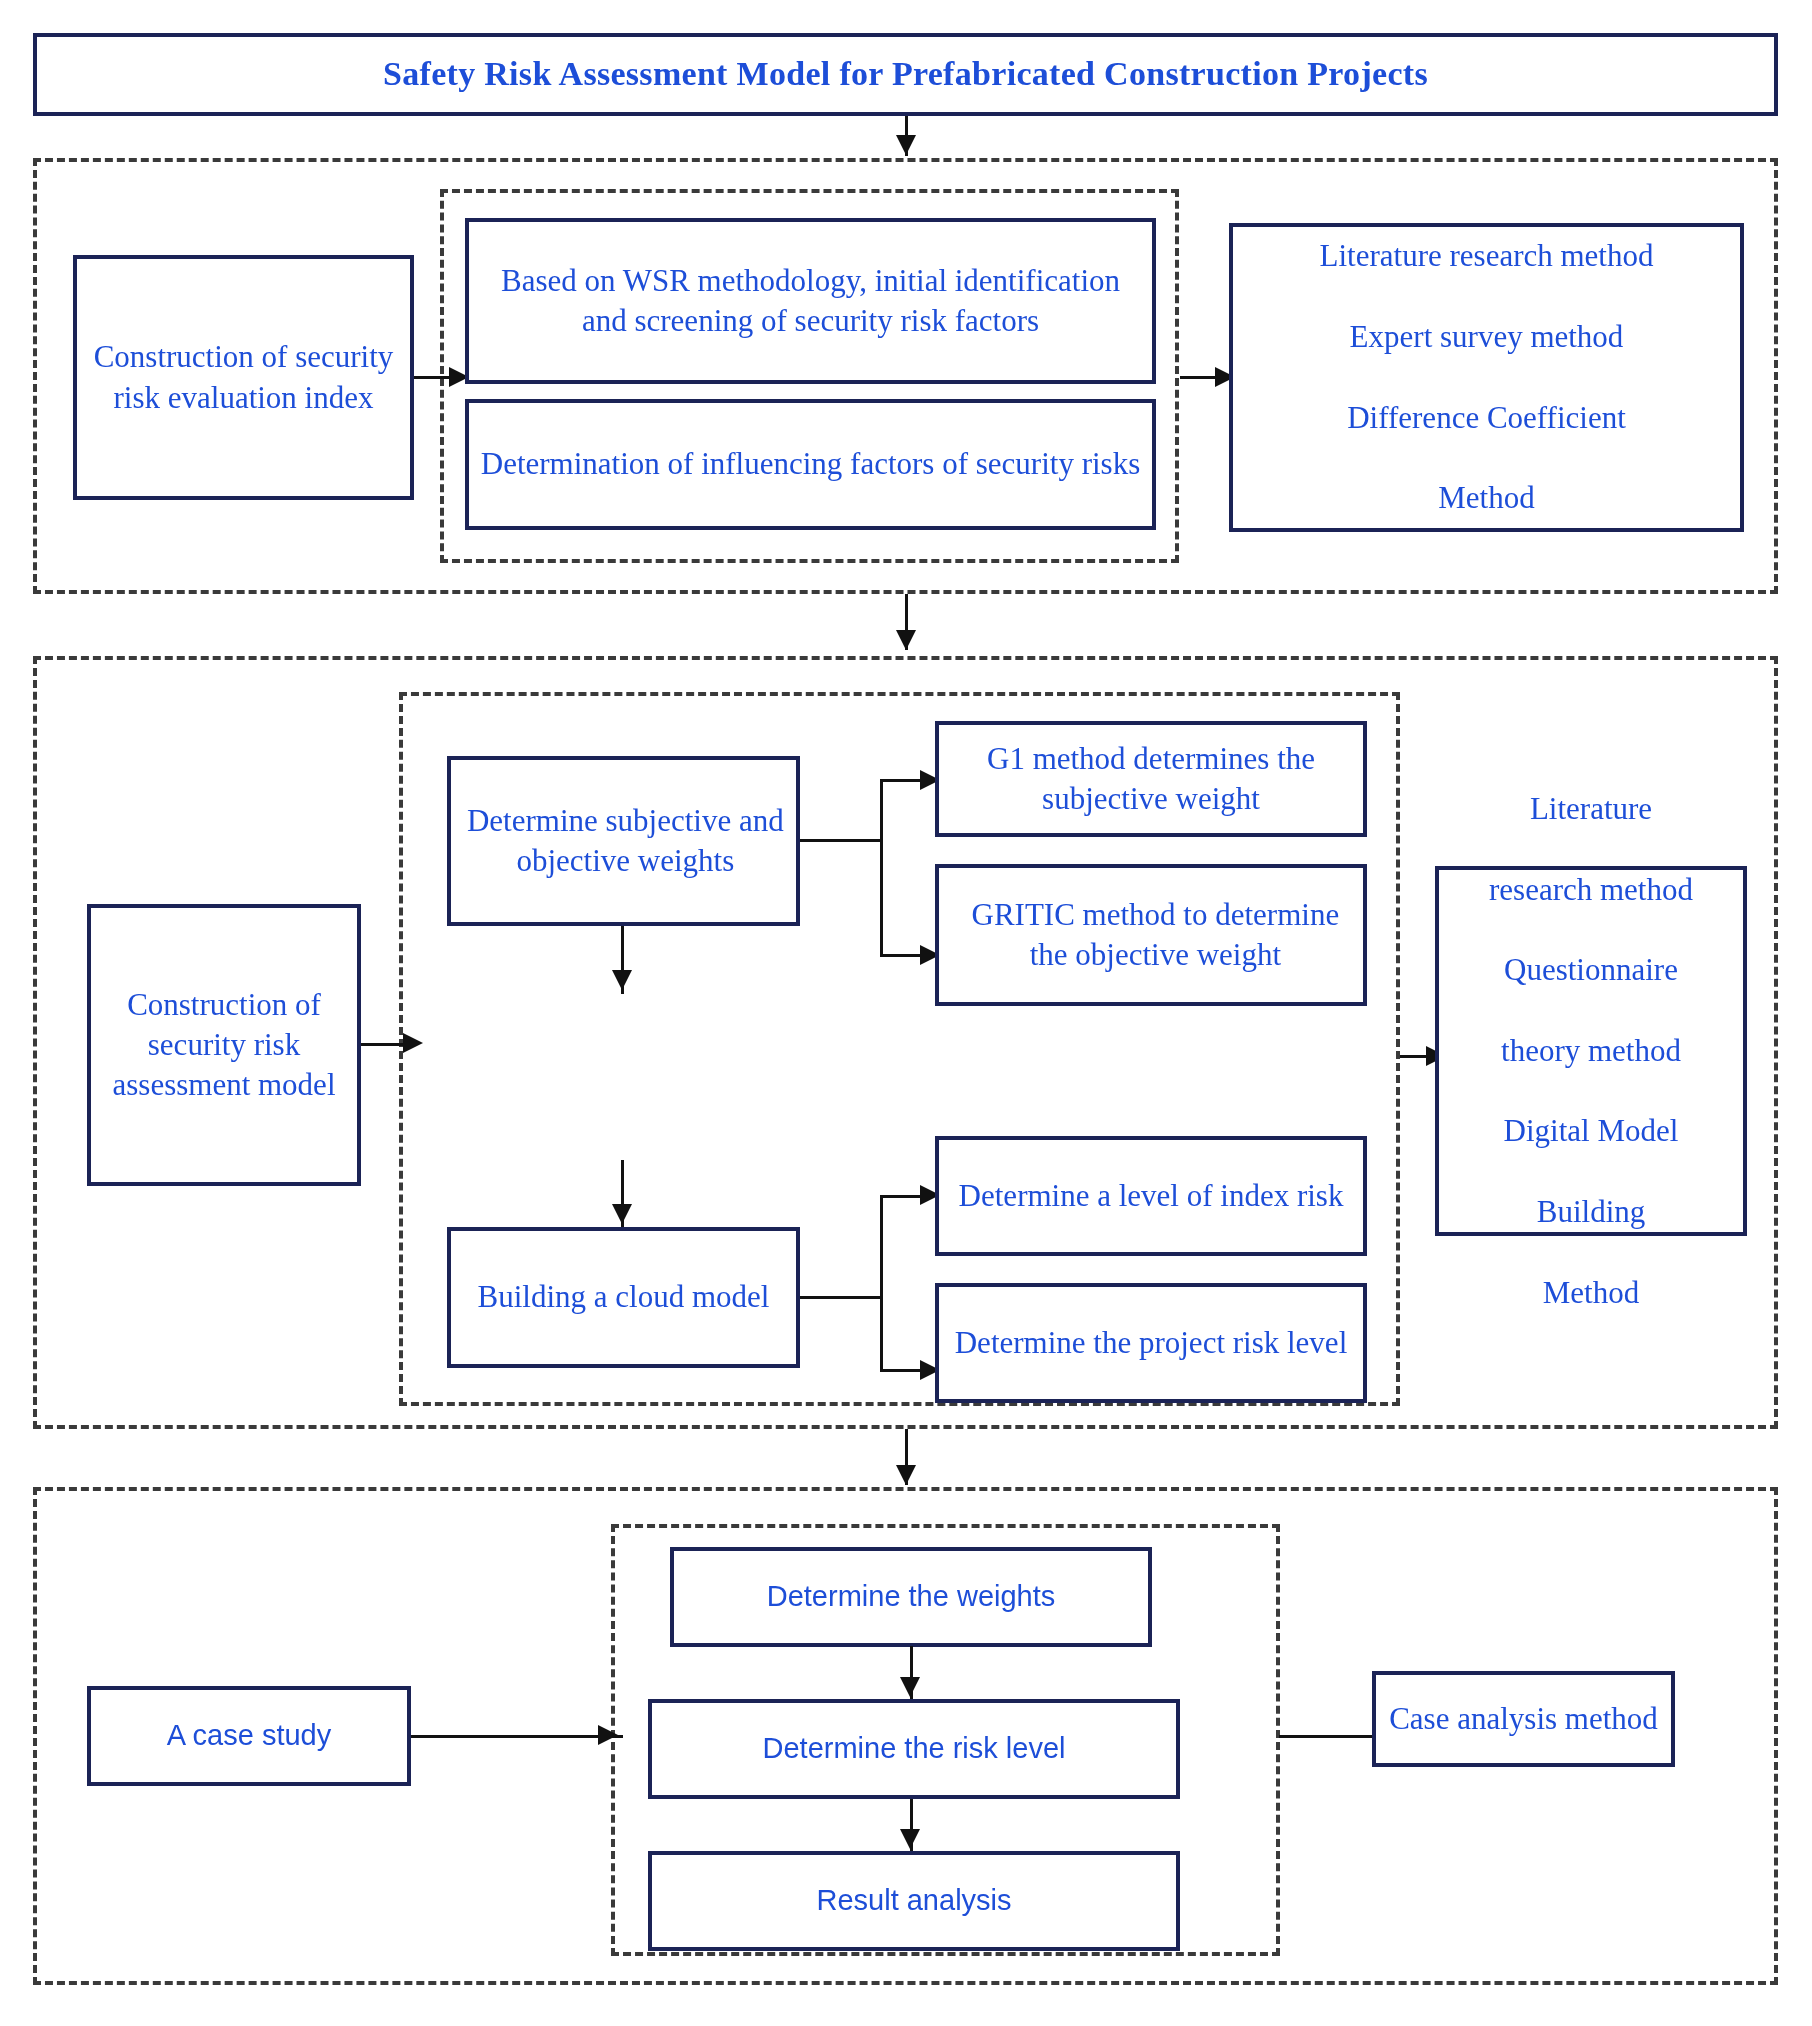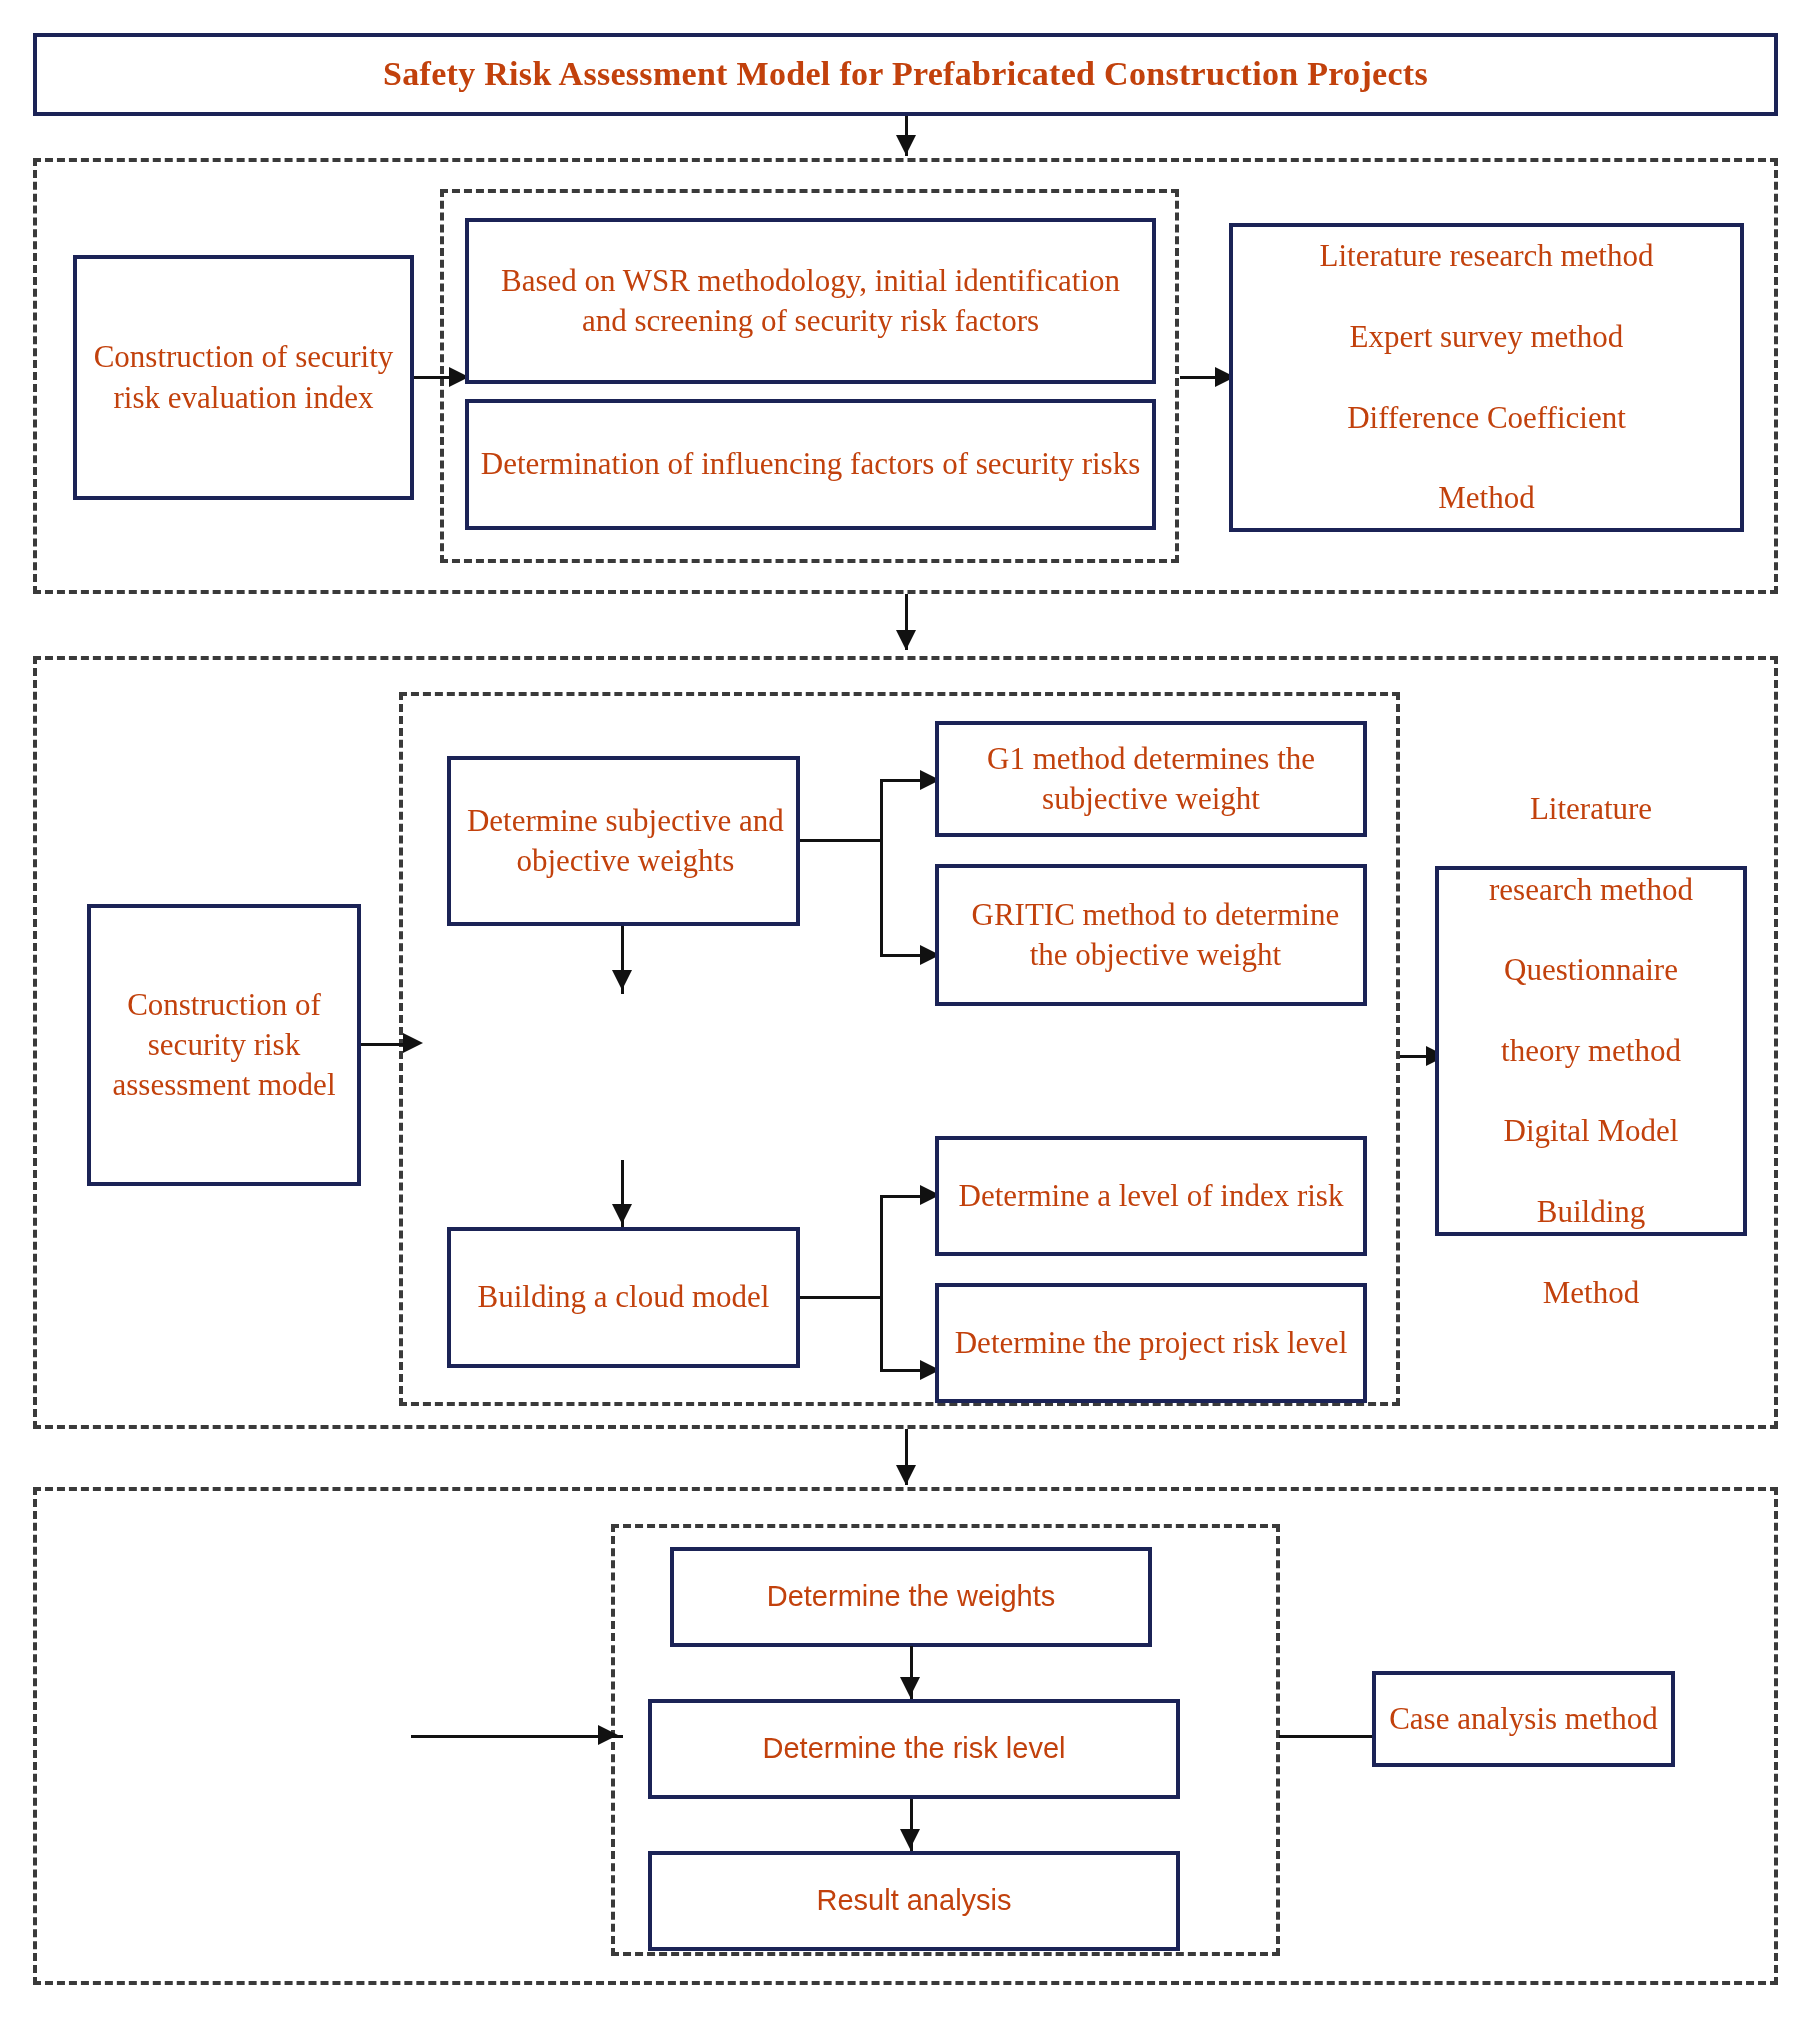--- a/index.html
+++ b/index.html
@@ -9,21 +9,21 @@
   
   .box{
     position:absolute;
     box-sizing:border-box;
     border:4.2px solid #1b2356;
     background:#fff;
     display:flex;
     align-items:center;
     justify-content:center;
     text-align:center;
-    color:#c2410c;
+    color:#1d4ed8;
     line-height:1.30;
     padding:3.3px 8.3px;
   }
   .box span{display:block;width:100%;}
 
   
   .dash{
     position:absolute;
     box-sizing:border-box;
     border:4.2px dashed #3a3a3a;
@@ -175,20 +175,23 @@
     </span>
   </div>
 
   <div class="ln vl" style="left:905px;top:1429px;height:56px;"></div>
   <div class="arrow-d" style="left:896px;top:1465px;"></div>
 
   <div class="dash" style="left:33px;top:1487px;width:1745px;height:498px;"></div>
 
   <div class="dash-inner" style="left:611px;top:1524px;width:669px;height:432px;"></div>
 
+  <div class="box sans" style="left:87px;top:1686px;width:324px;height:100px;">
+    <span>A case study</span>
+  </div>
 
   <div class="ln hl" style="left:411px;top:1735px;width:212px;"></div>
   <div class="arrow-r" style="left:598px;top:1725px;"></div>
 
   <div class="box sans" style="left:670px;top:1547px;width:482px;height:100px;">
     <span>Determine the weights</span>
   </div>
 
   <div class="ln vl" style="left:910px;top:1646px;height:54px;"></div>
   <div class="arrow-d" style="left:900px;top:1677px;"></div>

